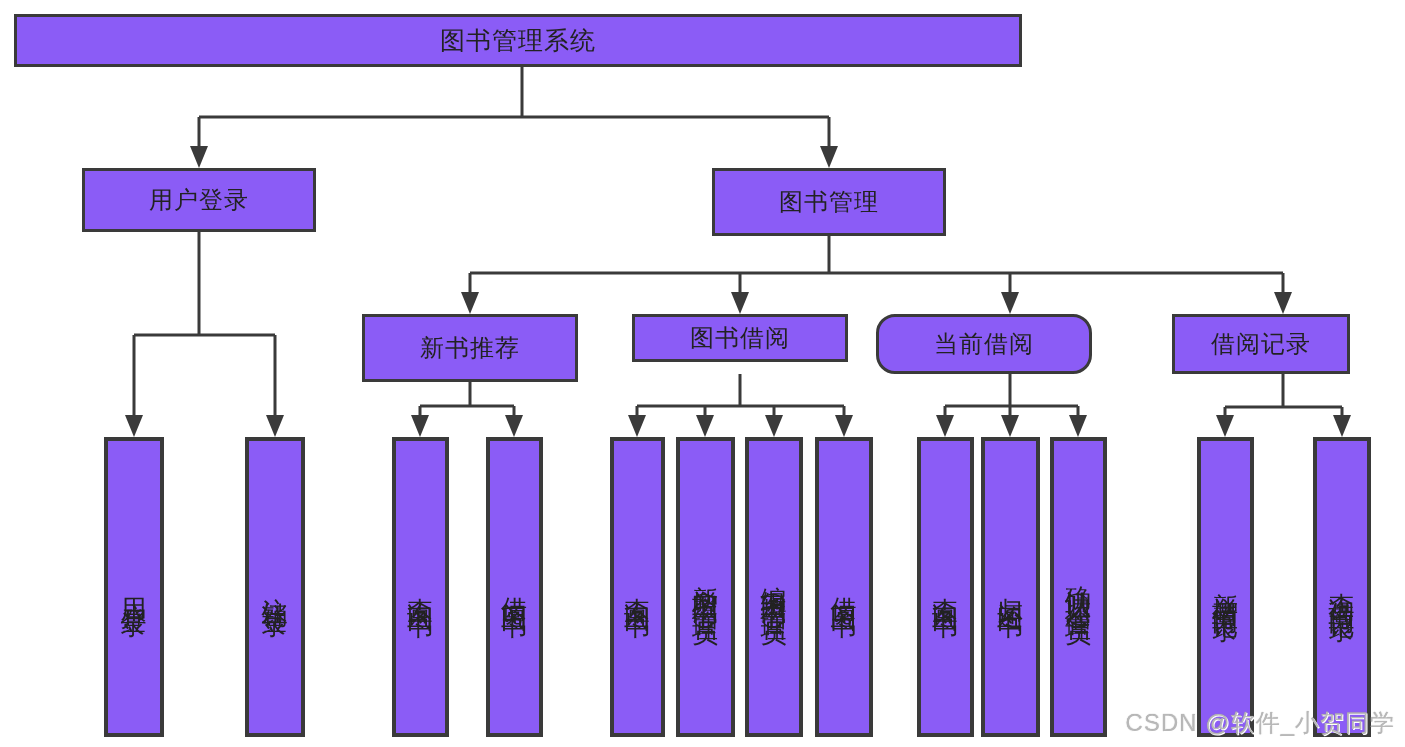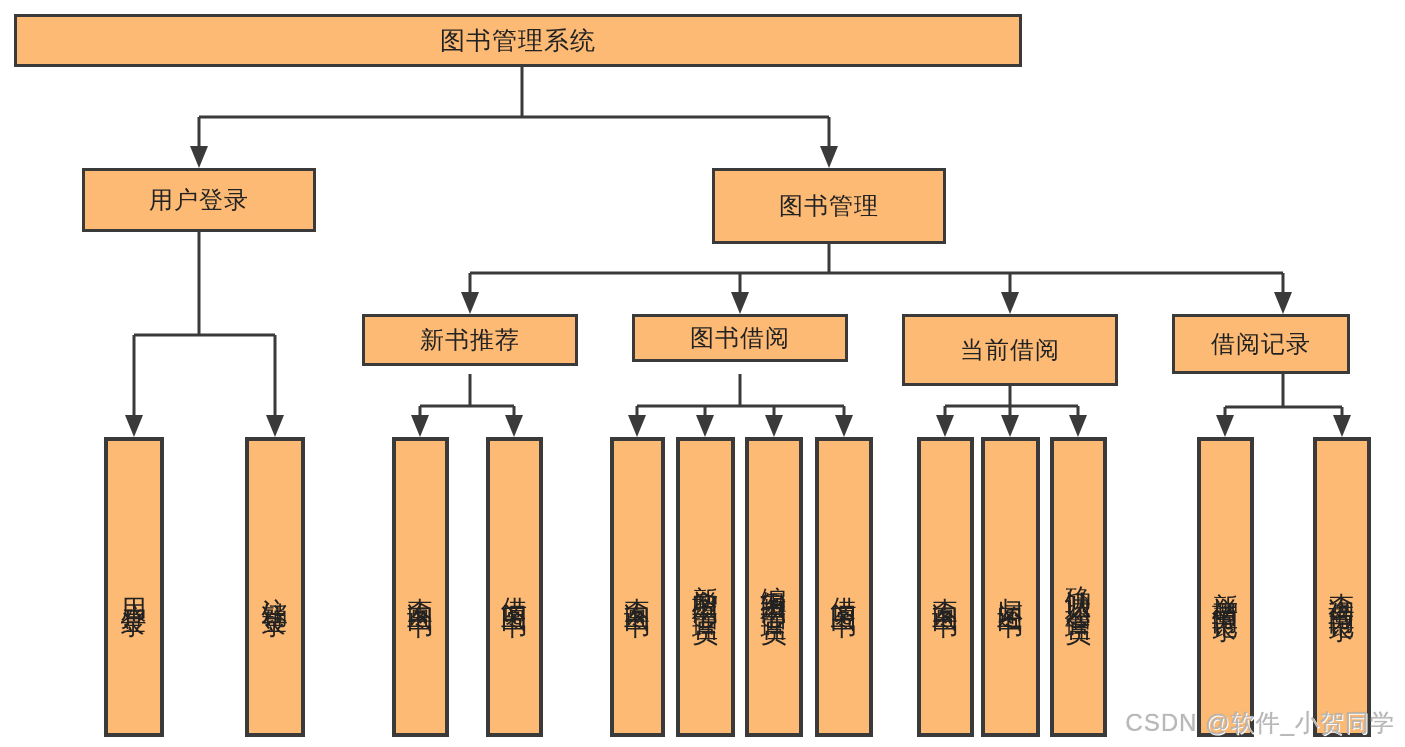--- a/index.html
+++ b/index.html
@@ -18,21 +18,21 @@
   .connectors {
     position: absolute;
     left: 0;
     top: 0;
     width: 1405px;
     height: 747px;
   }
   .box {
     position: absolute;
     box-sizing: border-box;
-    background: #fdba74;
+    background: #8b5cf6;
     border: 3px solid #3a3a3a;
     display: flex;
     align-items: center;
     justify-content: center;
     color: #222222;
     text-align: center;
     white-space: nowrap;
   }
   .hlabel { font-size: 24px; letter-spacing: 1px; }
   .root-box .hlabel { font-size: 25px; }
@@ -103,31 +103,31 @@
     </g>
   </svg>
 
   <div class="box root-box" style="left:14px;top:14px;width:1008px;height:53px;">
     <span class="hlabel">图书管理系统</span>
   </div>
 
   <div class="box" style="left:82px;top:168px;width:234px;height:64px;">
     <span class="hlabel">用户登录</span>
   </div>
-  <div class="box" style="left:712px;top:168px;width:234px;height:76px;text-align:right;">
+  <div class="box" style="left:712px;top:168px;width:234px;height:68px;text-align:right;">
     <span class="hlabel">图书管理</span>
   </div>
 
-  <div class="box" style="left:362px;top:314px;width:216px;height:52px;">
+  <div class="box" style="left:362px;top:314px;width:216px;height:68px;">
     <span class="hlabel">新书推荐</span>
   </div>
   <div class="box" style="left:632px;top:314px;width:216px;height:48px;">
     <span class="hlabel">图书借阅</span>
   </div>
-  <div class="box" style="left:902px;top:314px;width:216px;height:72px;">
+  <div class="box" style="left:876px;top:314px;width:216px;height:60px;border-radius:19px;">
     <span class="hlabel">当前借阅</span>
   </div>
   <div class="box" style="left:1172px;top:314px;width:178px;height:60px;">
     <span class="hlabel">借阅记录</span>
   </div>
 
   <div class="box leaf" style="left:104px;top:437px;width:60px;height:300px;">
     <span class="vtext">用户登录</span>
   </div>
   <div class="box leaf" style="left:245px;top:437px;width:60px;height:300px;">

